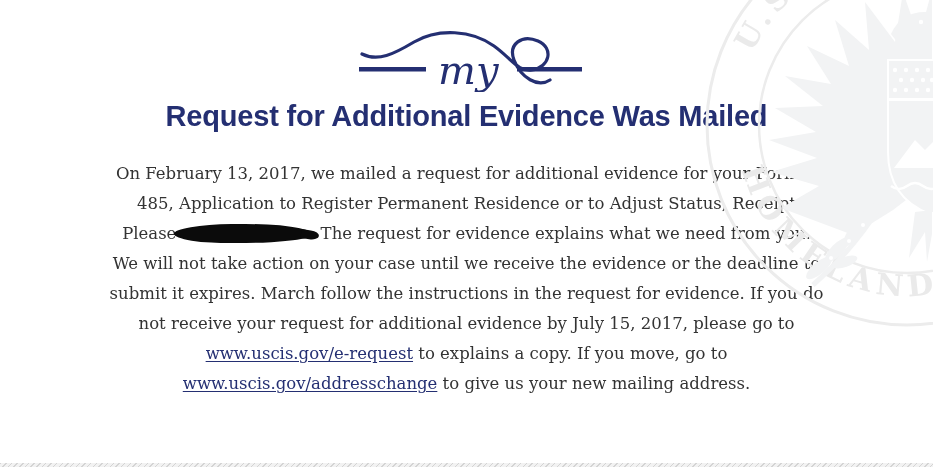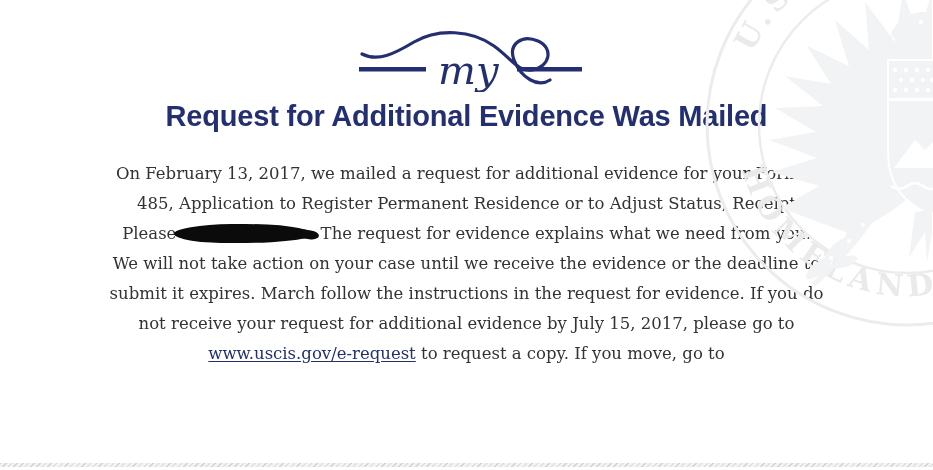--- a/index.html
+++ b/index.html
@@ -163,18 +163,19 @@
 
   <h1 class="title">Request for Additional Evidence Was Mailed</h1>
 
   <div class="status-text" id="status-lines">
       <div class="line"><span>On February 13, 2017, we mailed a request for additional evidence for your Form I-</span></div>
       <div class="line"><span>485, Application to Register Permanent Residence or to Adjust Status, Receipt</span></div>
       <div class="line"><span>Please</span><span class="redaction"></span><span> The request for evidence explains what we need from you.</span></div>
       <div class="line"><span>We will not take action on your case until we receive the evidence or the deadline to</span></div>
       <div class="line"><span>submit it expires. March follow the instructions in the request for evidence. If you do</span></div>
       <div class="line"><span>not receive your request for additional evidence by July 15, 2017, please go to</span></div>
-      <div class="line"><a href="#">www.uscis.gov/e-request</a><span> to request a copy. If you move, go to</span></div>
+      <div class="line"><a href="#">www.uscis.gov/e-request</a><span> to explains a copy. If you move, go to</span></div>
+      <div class="line"><a href="#">www.uscis.gov/addresschange</a><span> to give us your new mailing address.</span></div>
     </div>
 
   <div class="bottom-divider"></div>
 
 </div>
 
 </body></html>

